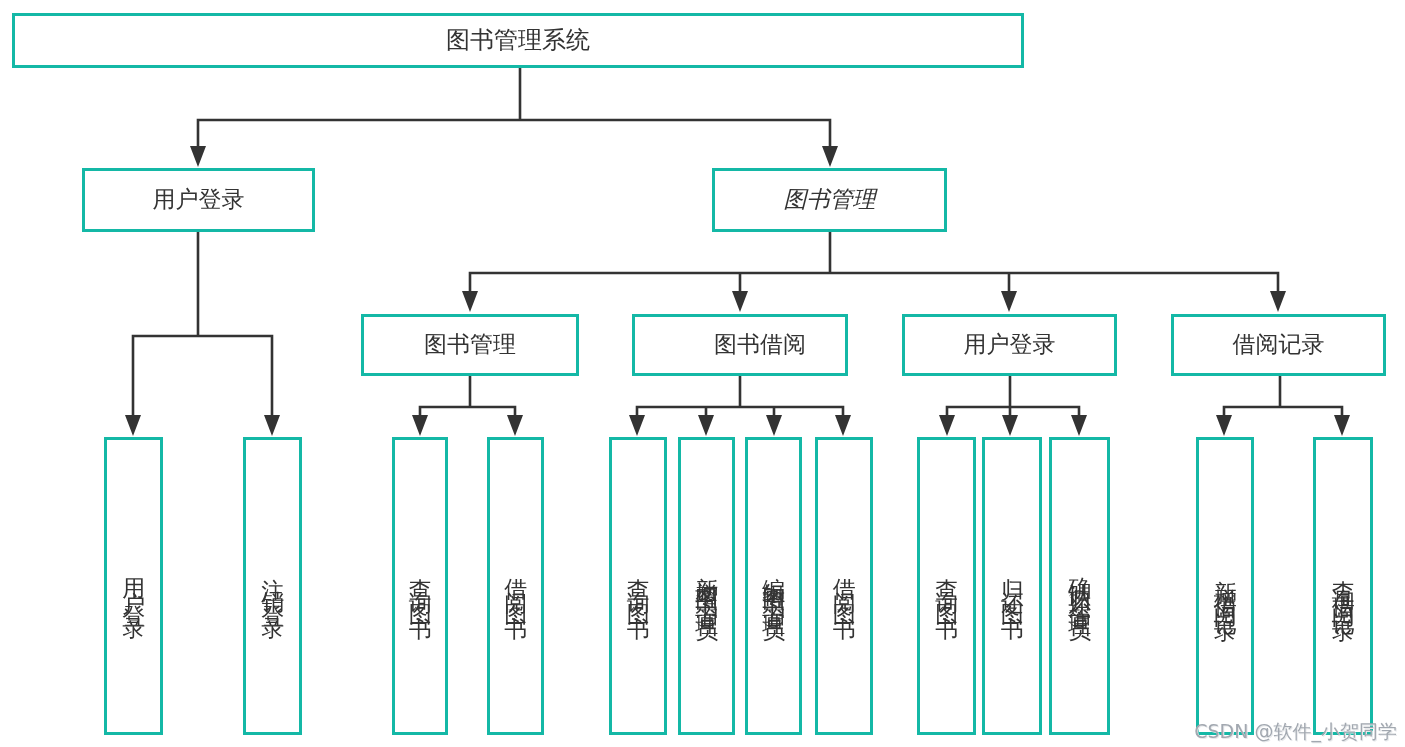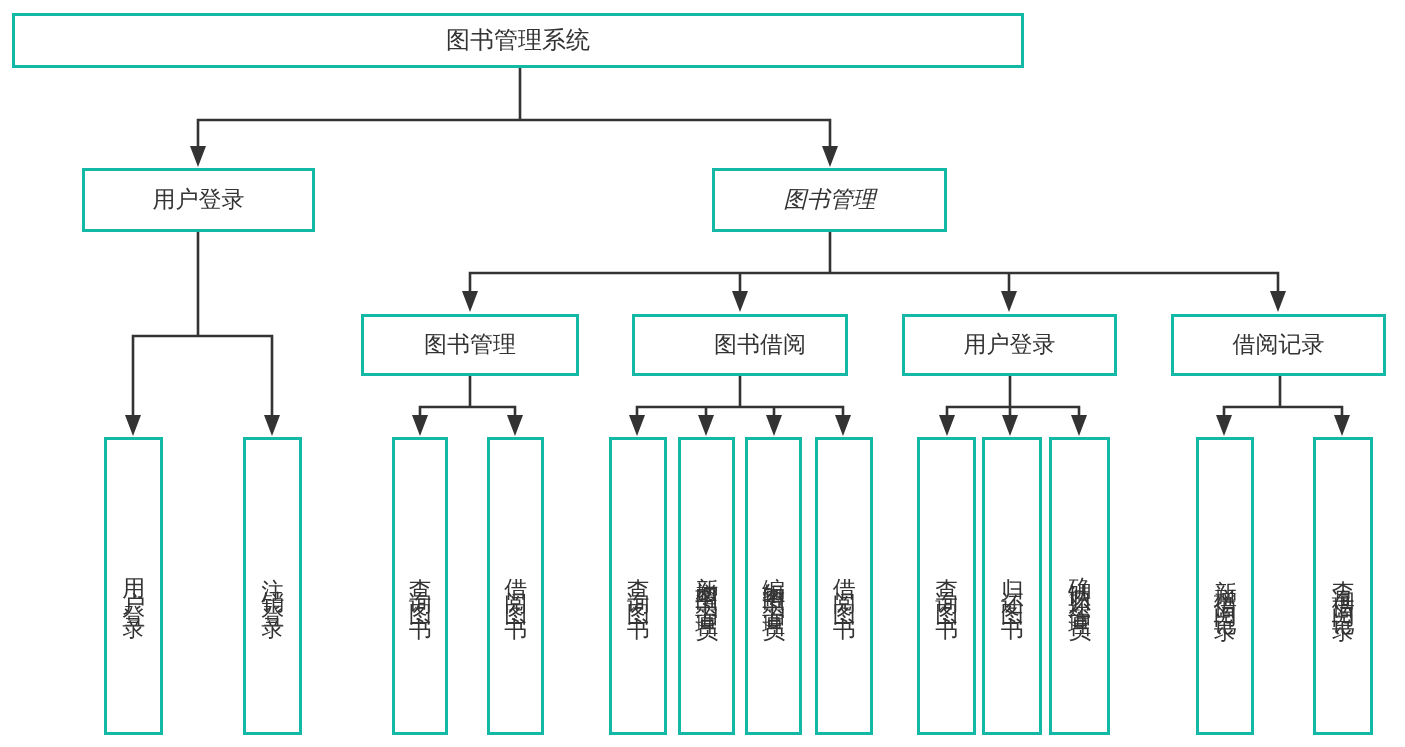--- a/index.html
+++ b/index.html
@@ -138,13 +138,14 @@
     <span class="vtext" style="letter-spacing: 6px;">确认归还（管理员）</span>
   </div>
 
   <div class="node leaf" style="left:1196px; top:437px; width:58px; height:298px;">
     <span class="vtext" style="letter-spacing: 8px;">新增借阅记录</span>
   </div>
   <div class="node leaf" style="left:1313px; top:437px; width:60px; height:298px;">
     <span class="vtext" style="letter-spacing: 8px;">查询借阅记录</span>
   </div>
 
+  <div id="watermark">CSDN @软件_小贺同学</div>
 </div>
 
 </body></html>

